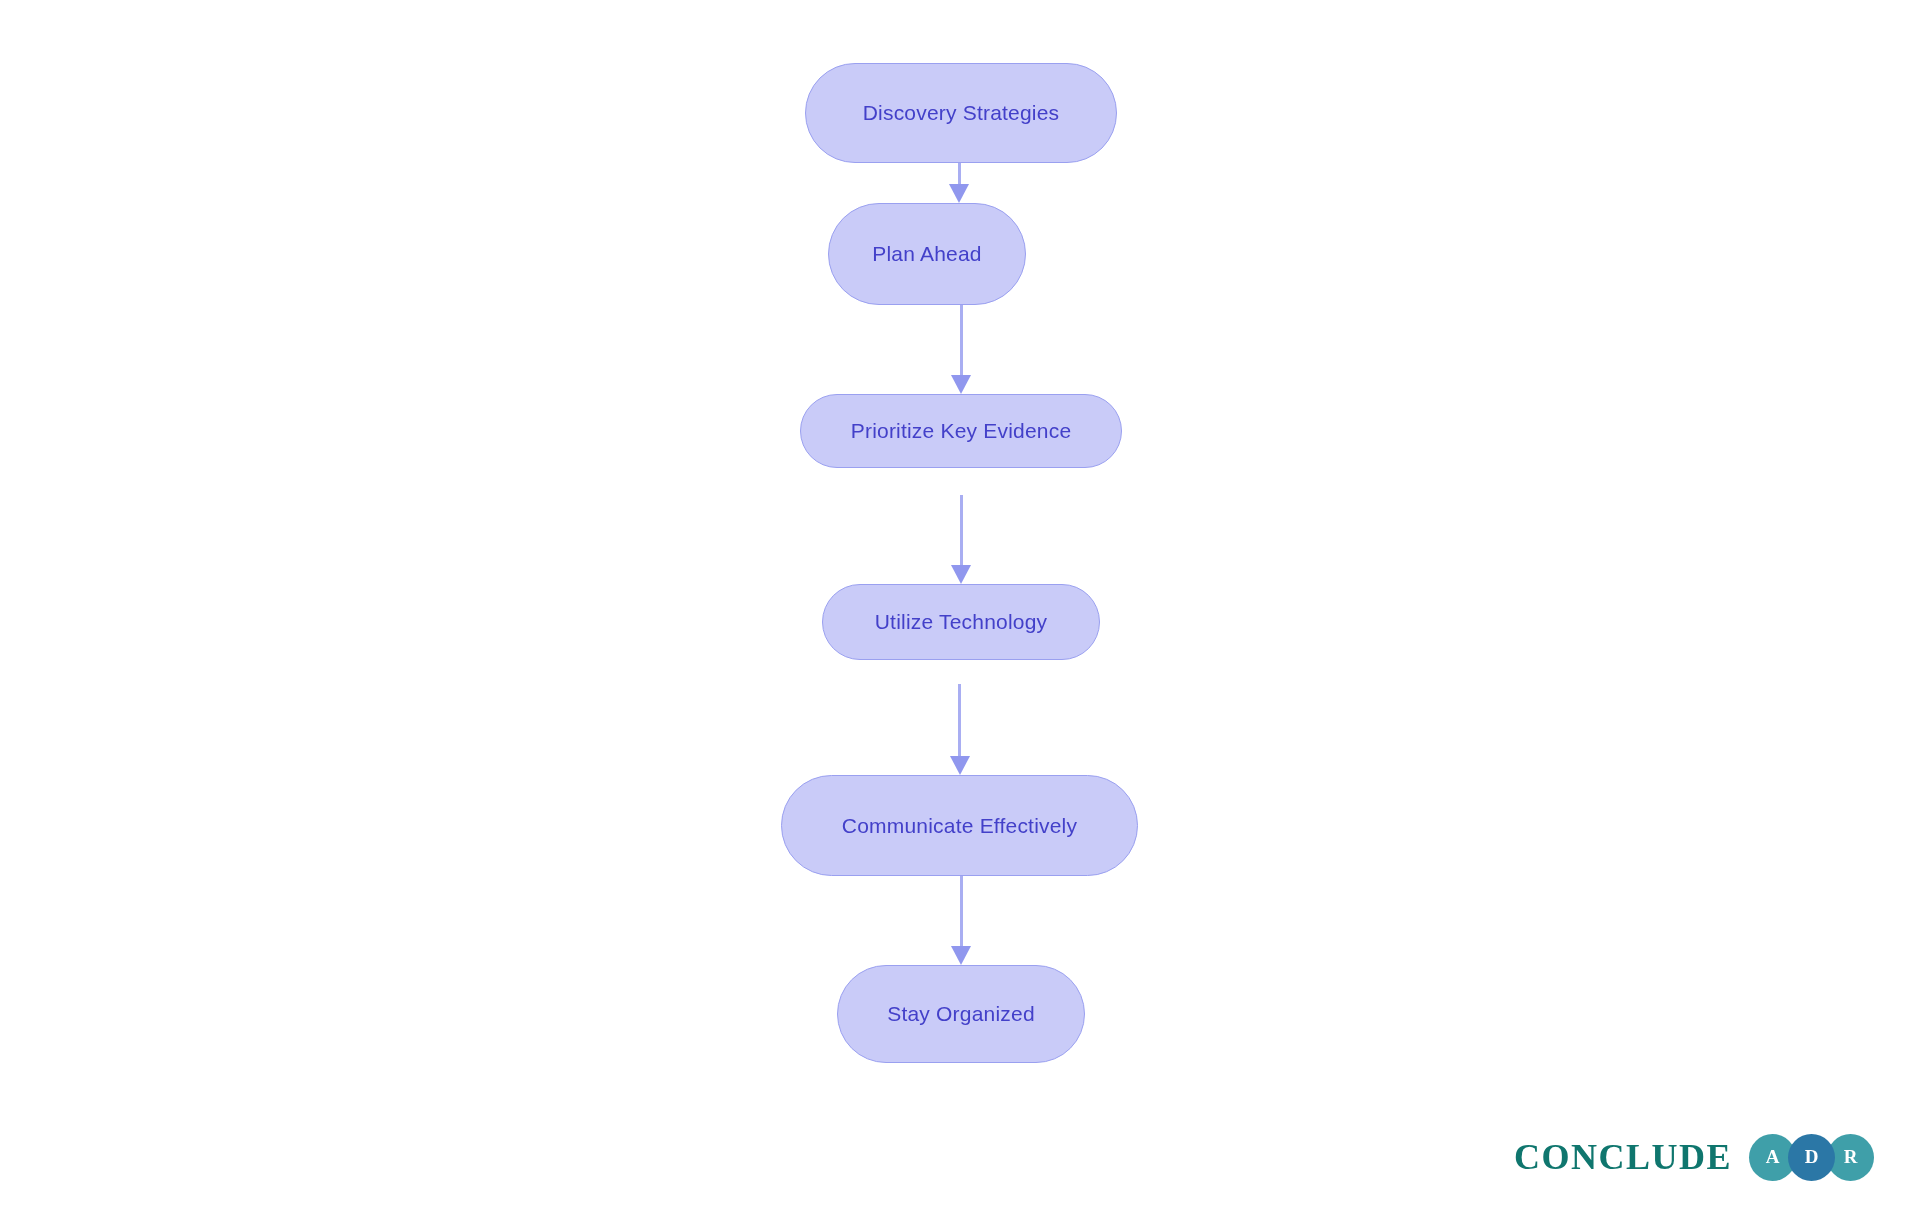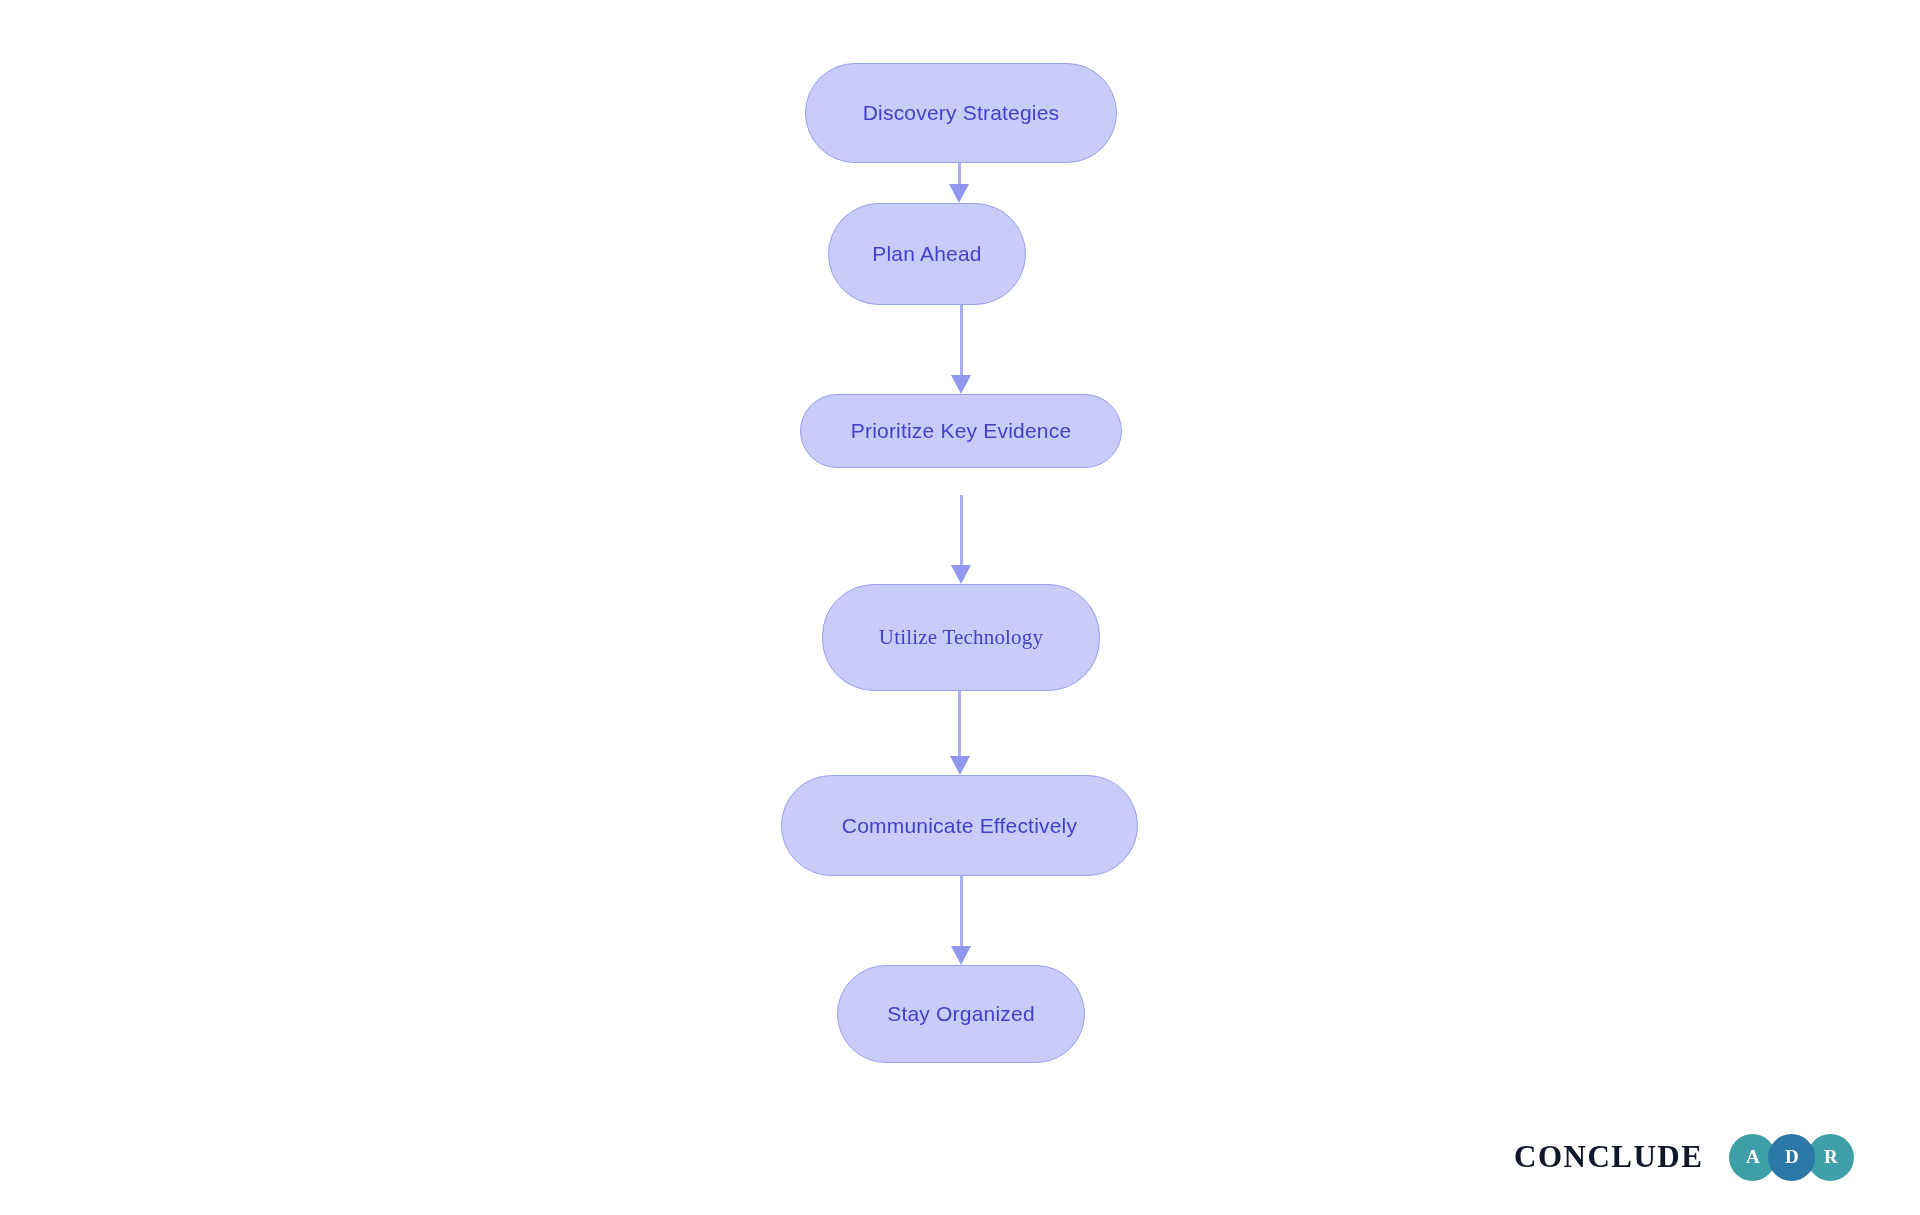--- a/index.html
+++ b/index.html
@@ -46,24 +46,24 @@
     position: absolute;
     left: 1514px;
     top: 1132px;
     height: 50px;
     display: flex;
     align-items: center;
   }
   .brand {
     font-family: "Liberation Serif", serif;
     font-weight: bold;
-    font-size: 31px;
+    font-size: 36px;
     letter-spacing: 1.5px;
-    color: #0f172a;
-    margin-right: 26px;
+    color: #0f766e;
+    margin-right: 17px;
   }
   .circles {
     display: flex;
     align-items: center;
   }
   .circle {
     width: 47px;
     height: 47px;
     border-radius: 50%;
     display: flex;
@@ -103,16 +103,16 @@
     <div class="edge-head" style="left: 951px; top: 375px;"></div>
     <div class="edge-line" style="left: 959.5px; top: 495px; height: 72px;"></div>
     <div class="edge-head" style="left: 951px; top: 565px;"></div>
     <div class="edge-line" style="left: 958px; top: 684px; height: 74px;"></div>
     <div class="edge-head" style="left: 949.5px; top: 756px;"></div>
     <div class="edge-line" style="left: 959.5px; top: 876px; height: 72px;"></div>
     <div class="edge-head" style="left: 951px; top: 946px;"></div>
     <div class="node" style="left: 805px; top: 15px; width: 312px; height: 100px; margin-top: 48px;">Discovery Strategies</div>
     <div class="node" style="left: 828px; top: 203px; width: 198px; height: 102px;">Plan Ahead</div>
     <div class="node" style="left: 800px; top: 394px; width: 322px; height: 74px;">Prioritize Key Evidence</div>
-    <div class="node" style="left: 822px; top: 584px; width: 278px; height: 107px; font-family: Liberation Serif, serif;">Utilize Technology</div>
+    <div class="node" style="left: 822px; top: 584px; width: 278px; height: 76px;">Utilize Technology</div>
     <div class="node" style="left: 781px; top: 775px; width: 357px; height: 101px;">Communicate Effectively</div>
     <div class="node" style="left: 837px; top: 965px; width: 248px; height: 98px;">Stay Organized</div>
   </div>
 
 </body></html>

